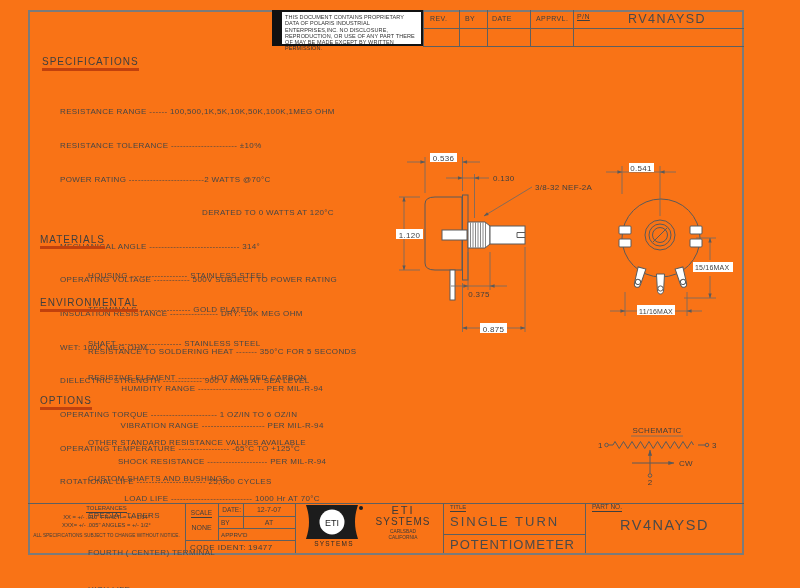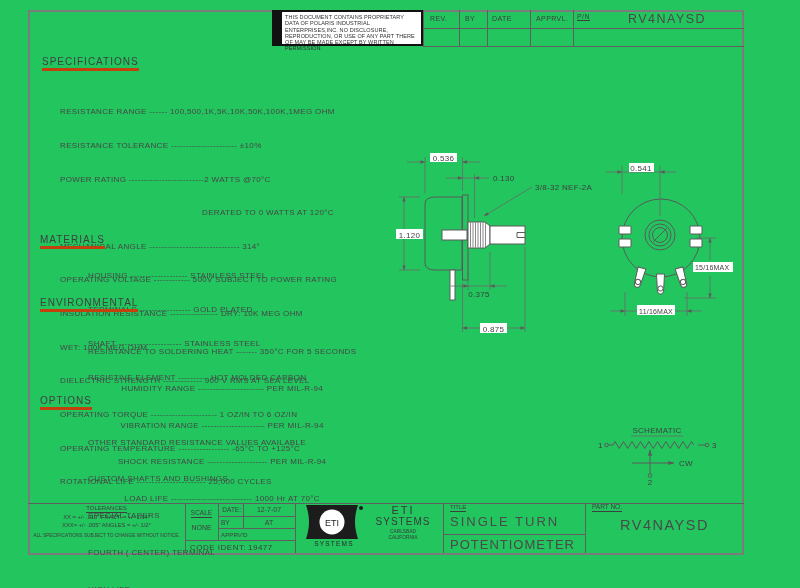--- a/index.html
+++ b/index.html
@@ -1,16 +1,16 @@
 <!DOCTYPE html>
 <html><head>
 <meta charset="utf-8">
 <style>
   html,body{margin:0;padding:0;background:#fff;}
-  .sheet{position:relative;width:800px;height:588px;background:#22c55e;overflow:hidden;
+  .sheet{position:relative;width:800px;height:588px;background:#f97316;overflow:hidden;
          font-family:"Liberation Sans",sans-serif;color:#3f3f3f;}
   .frame{position:absolute;left:28px;top:10px;width:716px;height:545px;
          border:2px solid #7b7b7b;box-sizing:border-box;}
   .vline{position:absolute;width:1px;background:#5f5f5f;}
   .hline{position:absolute;height:1px;background:#5f5f5f;}
 
   
   .prop-box{position:absolute;left:272px;top:10px;width:151px;height:36px;
     border:2px solid #111;border-left:10px solid #111;box-sizing:border-box;background:#fff;
     font-size:5.5px;line-height:6.3px;padding:2px 2px 0 3px;color:#303030;letter-spacing:0.1px;}

